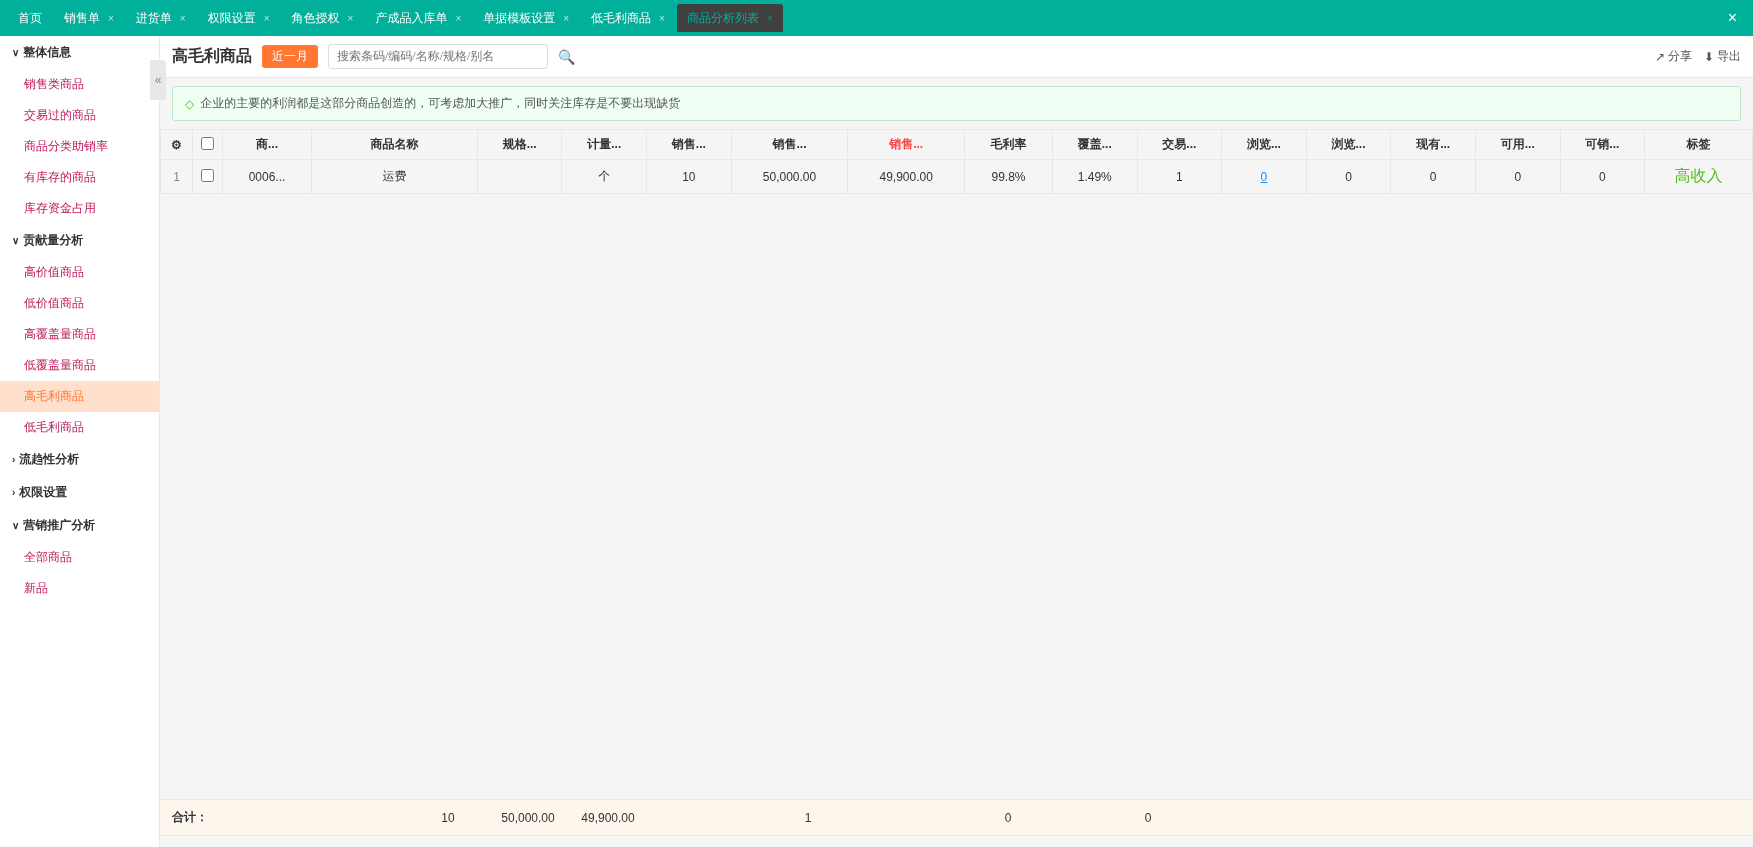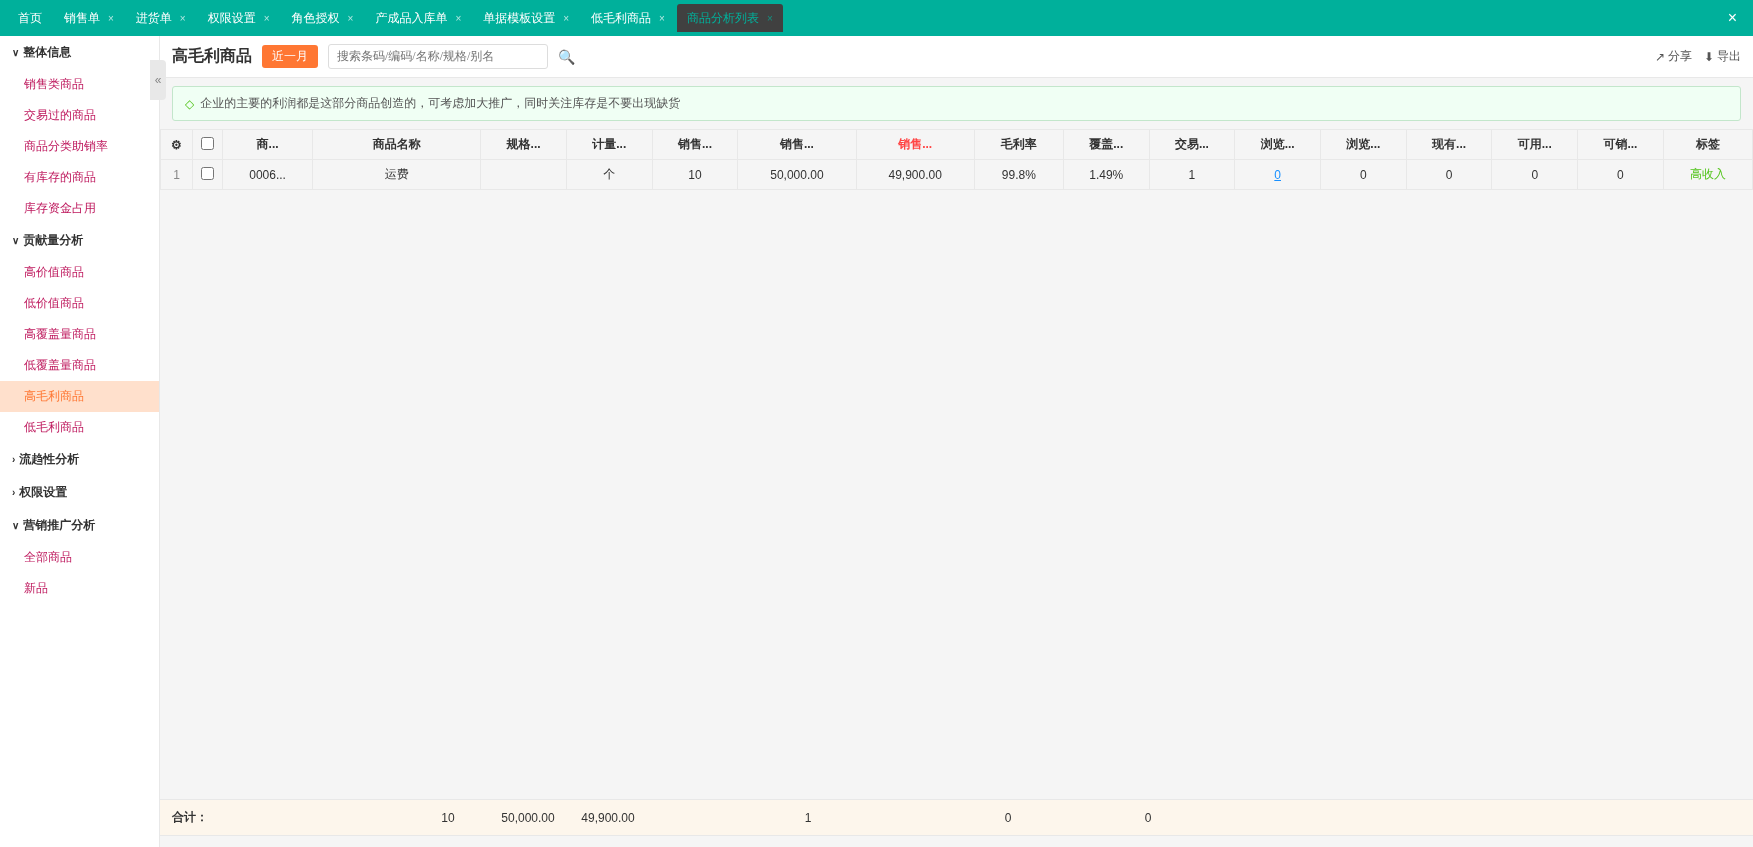--- a/index.html
+++ b/index.html
@@ -184,21 +184,21 @@
       top: 0;
       z-index: 5;
     }
     tbody td {
       border: 1px solid #e8e8e8;
       padding: 6px 8px;
       color: #333;
       white-space: nowrap;
       text-align: center;
     }
-    .tag-high { color: #52c41a; font-size: 12px; }
+    .tag-high { color: #52c41a; font-size: 16px; }
     .link-style { color: #1890ff; text-decoration: underline; cursor: pointer; }
 
     
     .footer-total {
       display: flex;
       align-items: center;
       background: #fdf6ec;
       border-top: 1px solid #e8e8e8;
       padding: 6px 12px;
       min-height: 36px;

